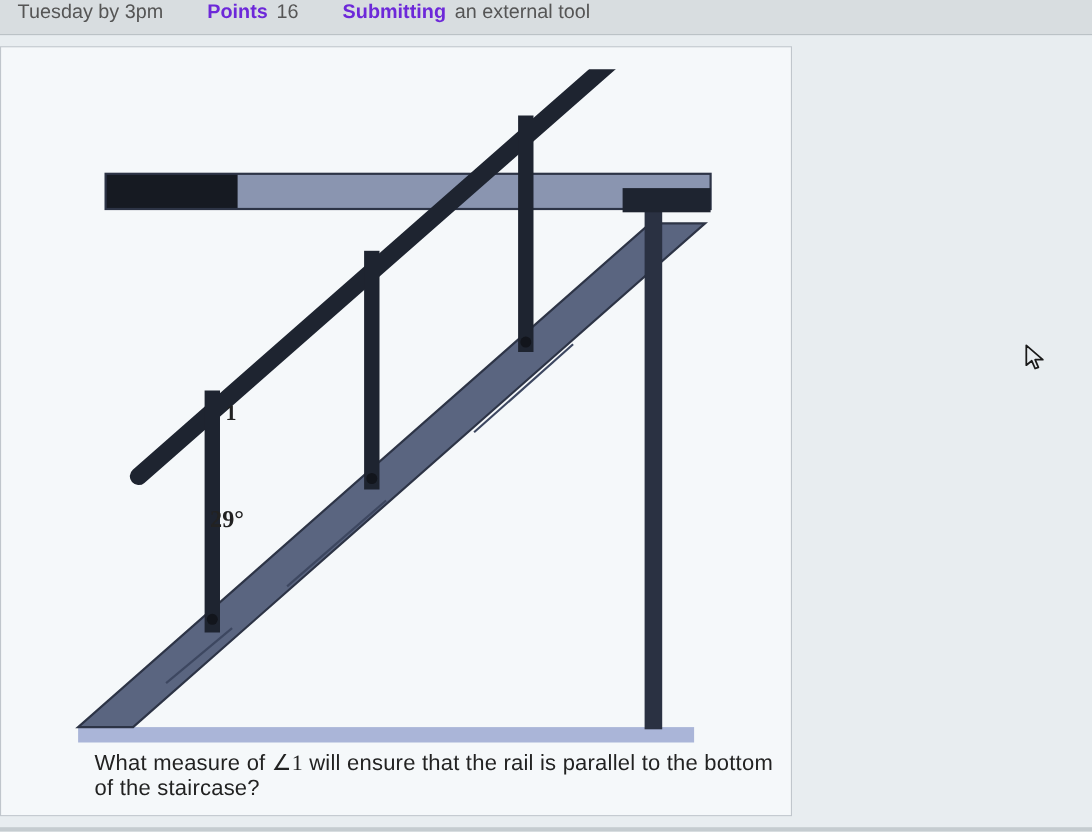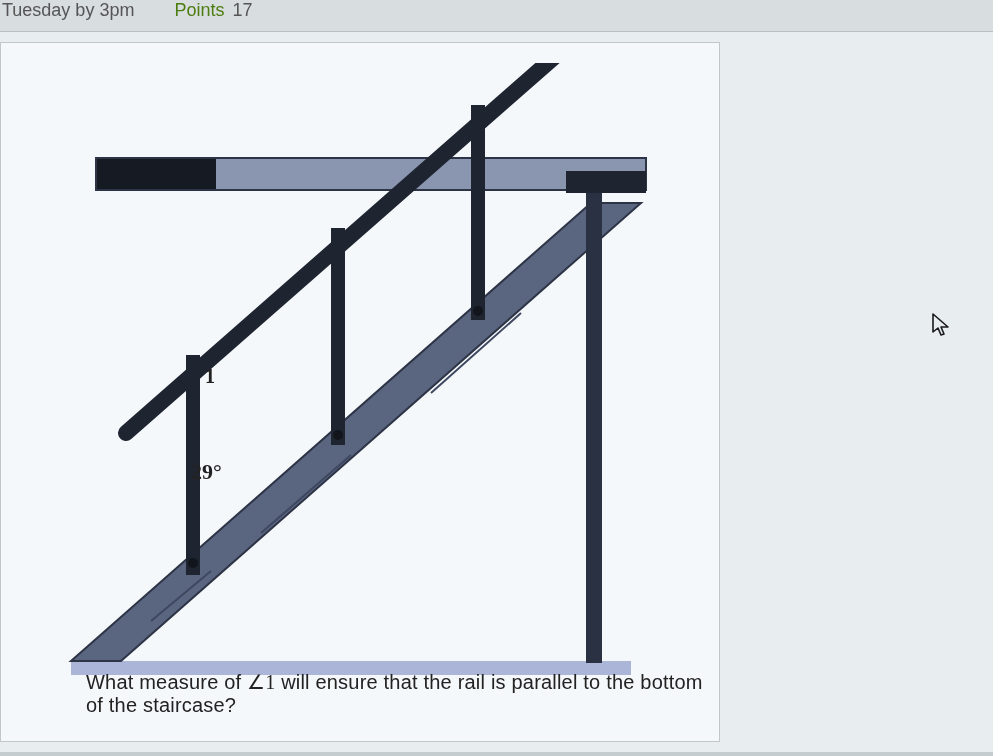--- a/index.html
+++ b/index.html
@@ -6,30 +6,30 @@
     body {
       font-family: -apple-system, BlinkMacSystemFont, 'Segoe UI', Helvetica, Arial, sans-serif;
       background: #c5ccd0;
       width: 993px;
       height: 756px;
       overflow: hidden;
       position: relative;
     }
     .header-bar {
       background: #d8dde0;
-      padding: 0 10px 10px 2px;
+      padding: 0 10px 10px 16px;
       display: flex;
       gap: 40px;
       align-items: baseline;
       font-size: 18px;
       color: #4a4a4a;
       border-bottom: 1px solid #b8bfc4;
     }
     .header-item { display: flex; gap: 8px; align-items: baseline; }
-    .header-label { font-weight: 400; color: #4d7c0f; }
+    .header-label { font-weight: 700; color: #6d28d9; }
     .header-value { color: #555; }
     .content-area {
       background: #e8edf0;
       margin: 0;
       padding: 0;
       position: relative;
       height: calc(100% - 36px);
     }
     .problem-panel {
       background: #f5f8fa;
@@ -42,21 +42,21 @@
     }
     .diagram-container {
       position: relative;
       width: 700px;
       height: 620px;
       margin: 20px 0 0 10px;
     }
     .question-text {
       position: absolute;
       left: 85px;
-      bottom: 24px;
+      bottom: 12px;
       font-size: 20px;
       color: #222;
       letter-spacing: 0.2px;
       margin-top: 20px;
     }
     .question-text .angle { font-family: 'Times New Roman', serif; }
     .cursor-icon {
       position: absolute;
       right: 42px;
       top: 280px;
@@ -76,21 +76,25 @@
   </style>
 </head>
 <body>
 
 <div class="header-bar">
   <div class="header-item">
     <span class="header-value">Tuesday by 3pm</span>
   </div>
   <div class="header-item">
     <span class="header-label">Points</span>
-    <span class="header-value">17</span>
+    <span class="header-value">16</span>
+  </div>
+  <div class="header-item">
+    <span class="header-label">Submitting</span>
+    <span class="header-value">an external tool</span>
   </div>
 </div>
 
 <div class="content-area">
   <div class="problem-panel">
     <div class="diagram-container">
       <svg width="700" height="620" viewBox="0 0 700 620">
 
         <rect x="60" y="598" width="560" height="14" fill="#aab5d8"></rect>
 

